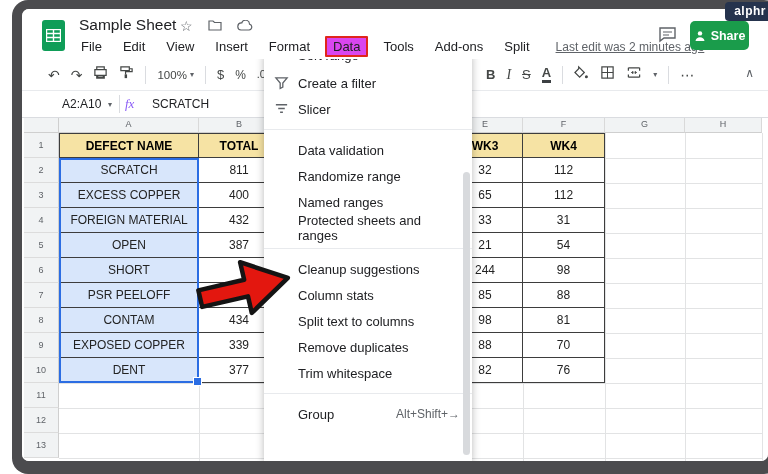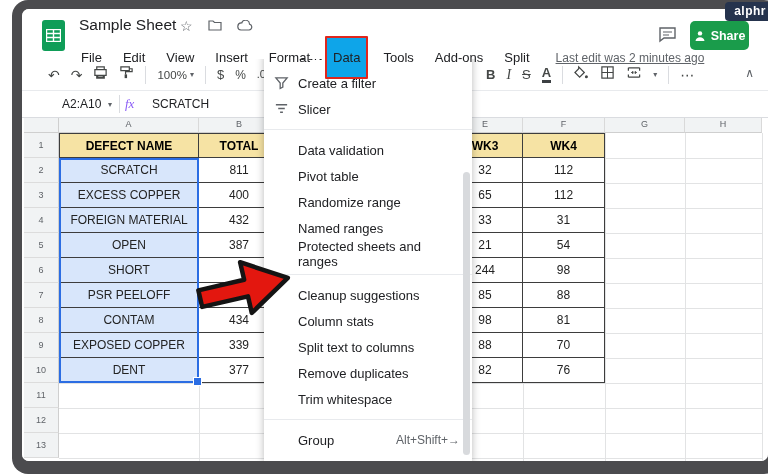--- a/index.html
+++ b/index.html
@@ -8,21 +8,21 @@
   .screen{position:absolute;left:10px;top:9px;width:746px;height:452px;background:#fff;border-radius:7px;overflow:hidden;}
 
   
   .titlebar{position:absolute;left:0;top:0;width:100%;height:50px;background:#fff;z-index:50;}
   .sheets-icon{position:absolute;left:20px;top:11px;width:23px;height:31px;background:#0f9d58;border-radius:3px;}
   .sheets-icon svg{position:absolute;left:4px;top:9px;}
   .doc-title{position:absolute;left:57px;top:7px;font-size:15.5px;color:#202124;font-weight:500;}
   .title-icons{position:absolute;left:158px;top:9px;display:flex;gap:15px;color:#5f6368;font-size:14px;align-items:center;}
   .menubar{position:absolute;left:56px;top:29px;display:flex;align-items:center;gap:15px;font-size:13px;color:#202124;}
   .mb-item{padding:1px 3px;cursor:default;}
-  .mb-item.active{border:2px solid #e0261c;background:#0ea5e9;border-radius:1px;padding:12px 6px;margin:-2px -3px;}
+  .mb-item.active{border:2px solid #e0261c;background:#d946ef;border-radius:1px;padding:1px 6px;margin:-2px -3px;}
   .last-edit{margin-left:8px;font-size:12px;color:#5f6368;text-decoration:underline;}
   .comment-btn{position:absolute;left:636px;top:17px;width:19px;height:17px;}
   .share-btn{position:absolute;left:668px;top:12px;width:59px;height:29px;background:#1a9c4b;border-radius:5px;display:flex;align-items:center;justify-content:center;gap:5px;color:#fff;font-size:12.5px;font-weight:700;}
 
   
   .watermark{position:absolute;right:5px;top:2px;background:#25334d;color:#fff;font-size:12px;font-weight:700;letter-spacing:.5px;padding:2px 9px 3px;border-radius:4px;z-index:99;}
 
   
   .toolbar{position:absolute;left:0;top:50px;width:100%;height:31px;background:#fff;z-index:5;}
   .tb-left{position:absolute;left:26px;top:0;height:31px;display:flex;align-items:center;gap:11px;color:#444746;}
@@ -341,23 +341,20 @@
         <span class="micon"><svg width="15" height="15" viewBox="0 0 16 16">
               <path d="M2 4h12M4.5 8h7M6.5 12h3" stroke="#5f6368" stroke-width="1.5" fill="none"></path>
             </svg></span>
         <span>Slicer</span>
       </div>
       <div class="mdiv"></div>
       <div class="mi">
           <span>Data validation</span>
         </div>
       <div class="mi">
-          <span>Pivot table</span>
-        </div>
-      <div class="mi">
           <span>Randomize range</span>
         </div>
       <div class="mi">
           <span>Named ranges</span>
         </div>
       <div class="mi">
           <span>Protected sheets and ranges</span>
         </div>
       <div class="mdiv"></div>
       <div class="mi">

